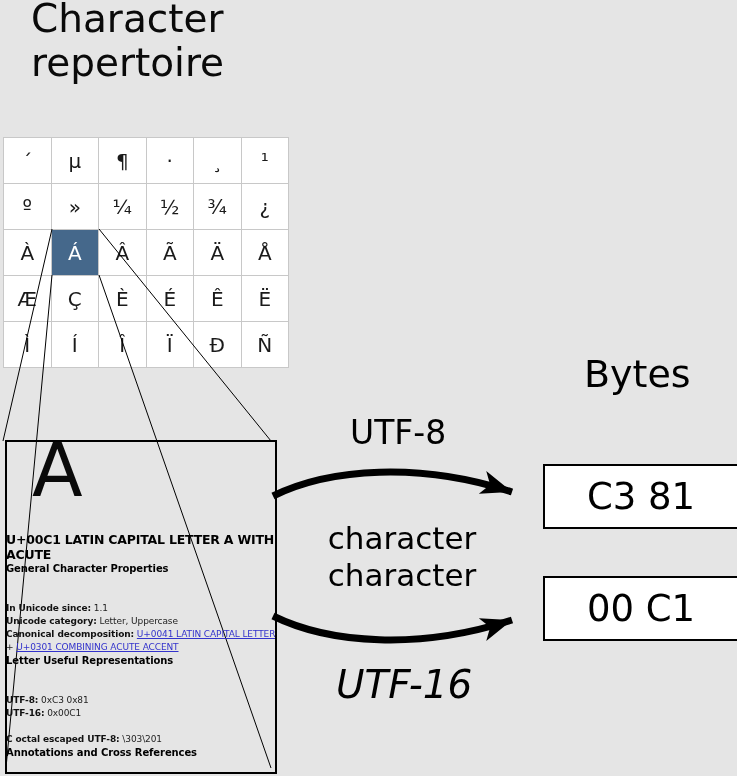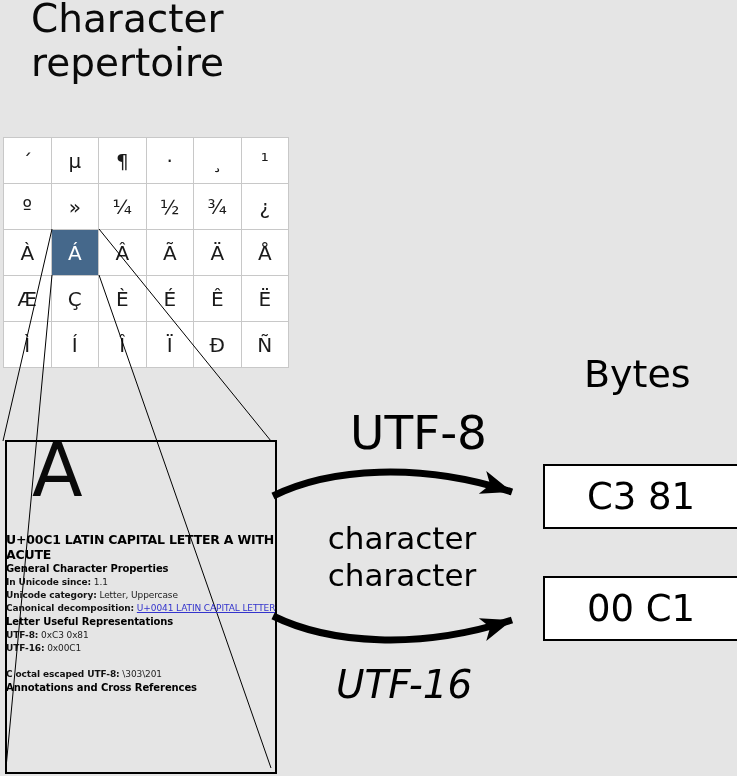--- a/index.html
+++ b/index.html
@@ -37,25 +37,25 @@
     border:2px solid #000; background:transparent; z-index:3; overflow:hidden;
   }
   .detail-glyph { position:absolute; left:25px; top:-9px; font-size:74px; line-height:74px; color:#0a0a0a; }
   .card-text { position:absolute; left:-1px; top:90px; width:272px; }
   .card-title { font-weight:bold; font-size:12.5px; line-height:15px; letter-spacing:-0.2px; }
   .card-heading { font-weight:bold; font-size:10px; line-height:13px; white-space:nowrap; letter-spacing:-0.1px; }
   .card-line { font-size:9px; line-height:13px; white-space:nowrap; letter-spacing:-0.1px; color:#222; }
   .card-line .lbl { font-weight:bold; color:#111; }
   .card-line .lnk { color:var(--link,#3333cc); text-decoration:underline; cursor:pointer; }
   .card-gap { height:13px; }
-  .mt-body { margin-top:1px; }
+  .mt-body { margin-top:27px; }
 
   
   .bytes-title { left:584px; top:352px; font-size:38px; line-height:44px; }
-  .utf8-label  { left:350px; top:410px; font-size:47px; line-height:46px; }
+  .utf8-label  { left:350px; top:410px; font-size:33px; line-height:46px; }
   .utf16-label { left:336px; top:662px; font-size:39px; line-height:46px;font-style:italic; }
   .enc-center  { left:296px; top:520px; width:212px; text-align:center; font-size:31px; line-height:37px; }
 
   
   .byte-box {
     left:543px; width:192px; height:61px; border:2px solid #000; background:#fff;
     display:flex; align-items:center; justify-content:center;
     font-size:37px; z-index:3;
   }
   .byte-box.b1 { top:464px; }
@@ -122,20 +122,21 @@
 
   <div class="abs detail-card">
     <div class="detail-glyph">Á</div>
     <div class="card-text">
       <div class="card-title">U+00C1 LATIN CAPITAL LETTER A WITH ACUTE</div>
       <div id="cardLines">
           <div class="card-heading">General Character Properties</div>
           <div class="card-line mt-body"><span class="lbl">In Unicode since:</span><span class=""> 1.1</span></div>
           <div class="card-line"><span class="lbl">Unicode category:</span><span class=""> Letter, Uppercase</span></div>
           <div class="card-line"><span class="lbl">Canonical decomposition:</span><span class=""> </span><span class="lnk">U+0041 LATIN CAPITAL LETTER A</span></div>
+          <div class="card-line"><span class="">+ </span><span class="lnk">U+0301 COMBINING ACUTE ACCENT</span></div>
           <div class="card-heading">Letter Useful Representations</div>
           <div class="card-line mt-body"><span class="lbl">UTF-8:</span><span class=""> 0xC3 0x81</span></div>
           <div class="card-line"><span class="lbl">UTF-16:</span><span class=""> 0x00C1</span></div>
           <div class="card-gap"></div>
           <div class="card-line"><span class="lbl">C octal escaped UTF-8:</span><span class=""> \303\201</span></div>
           <div class="card-heading">Annotations and Cross References</div>
         </div>
     </div>
   </div>
 

